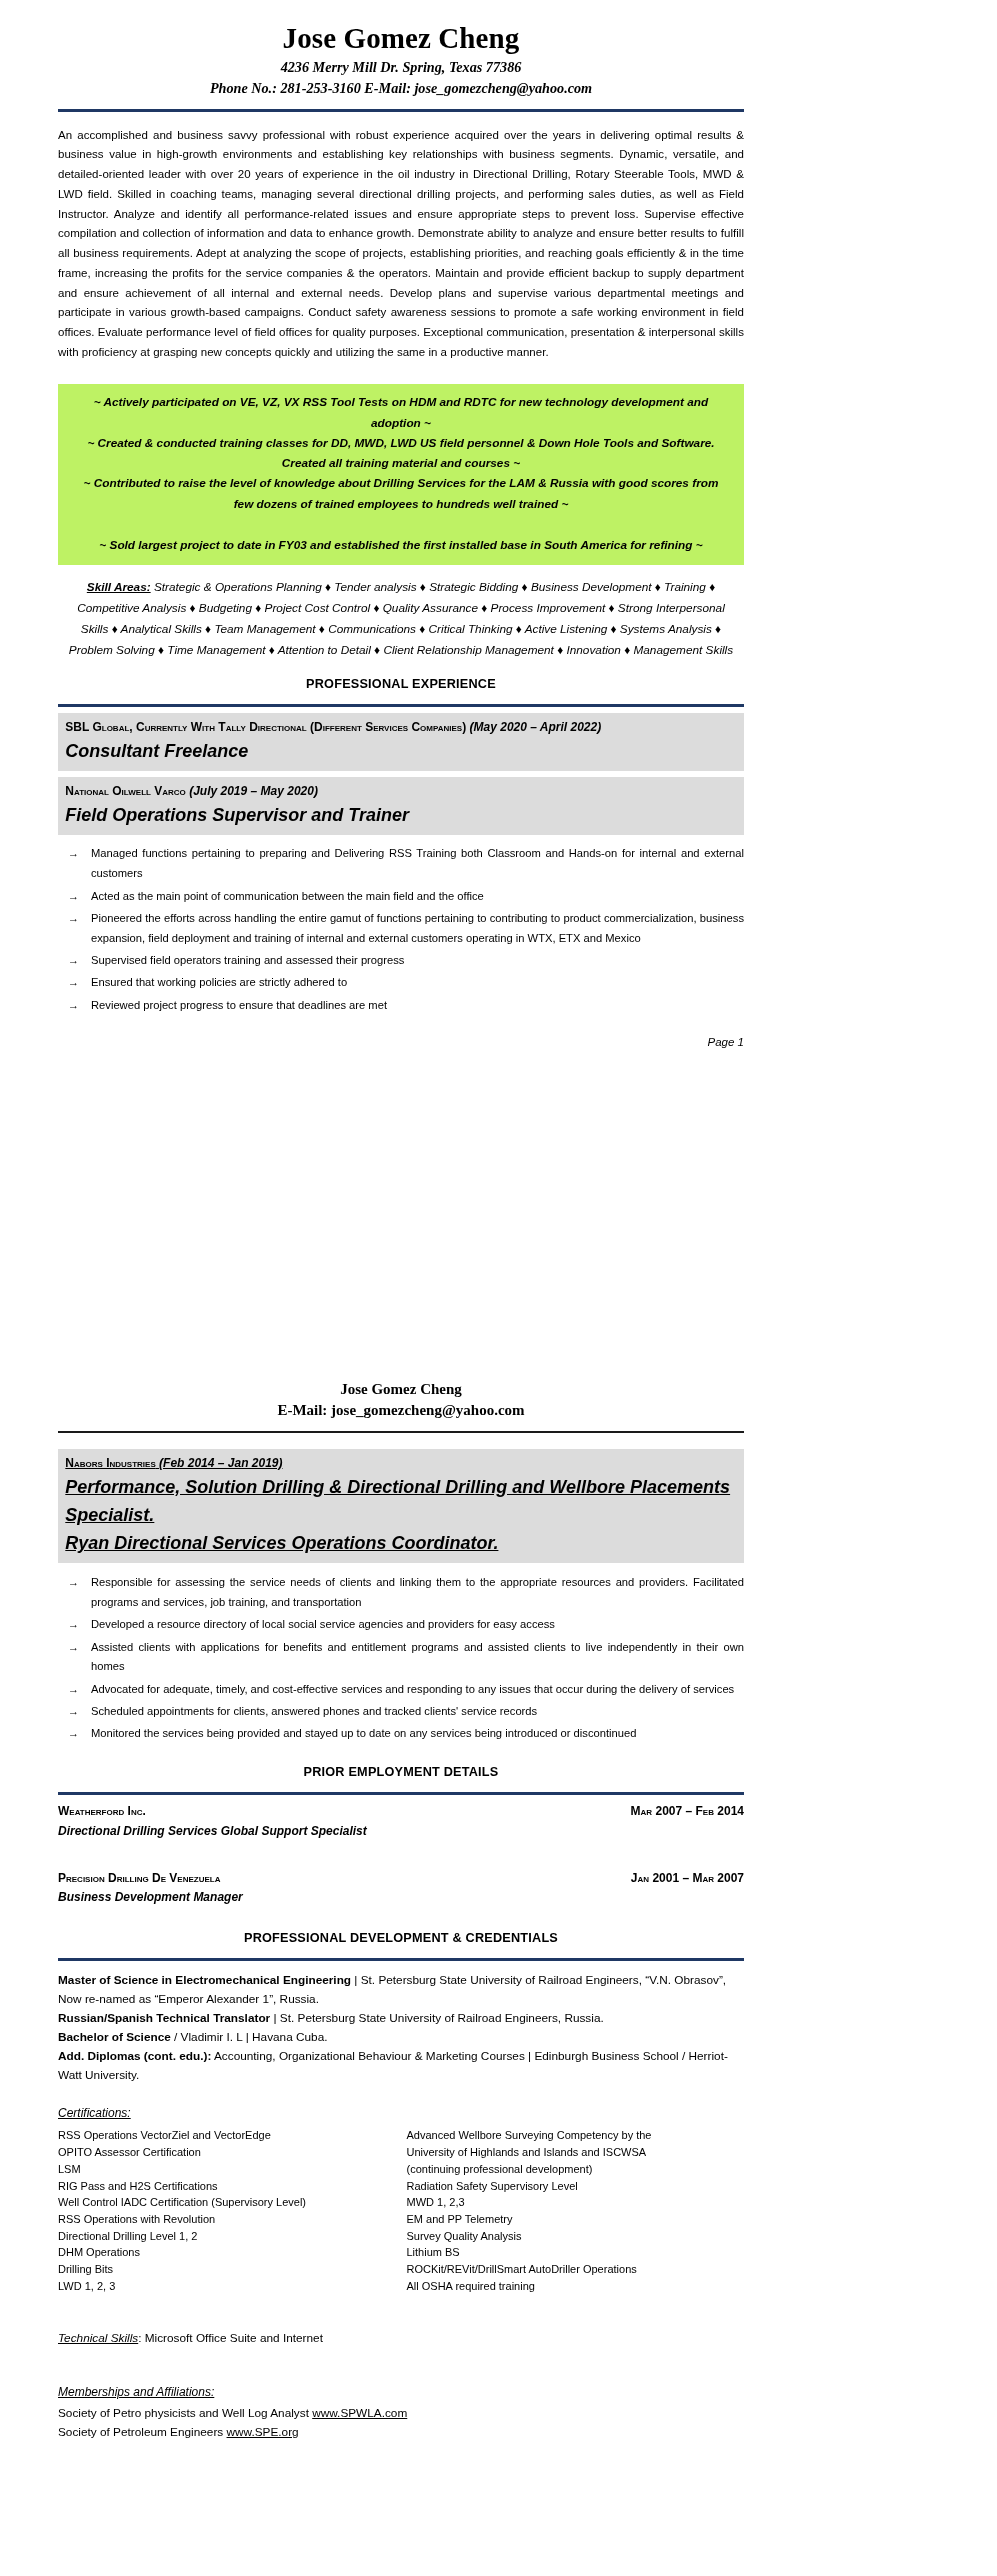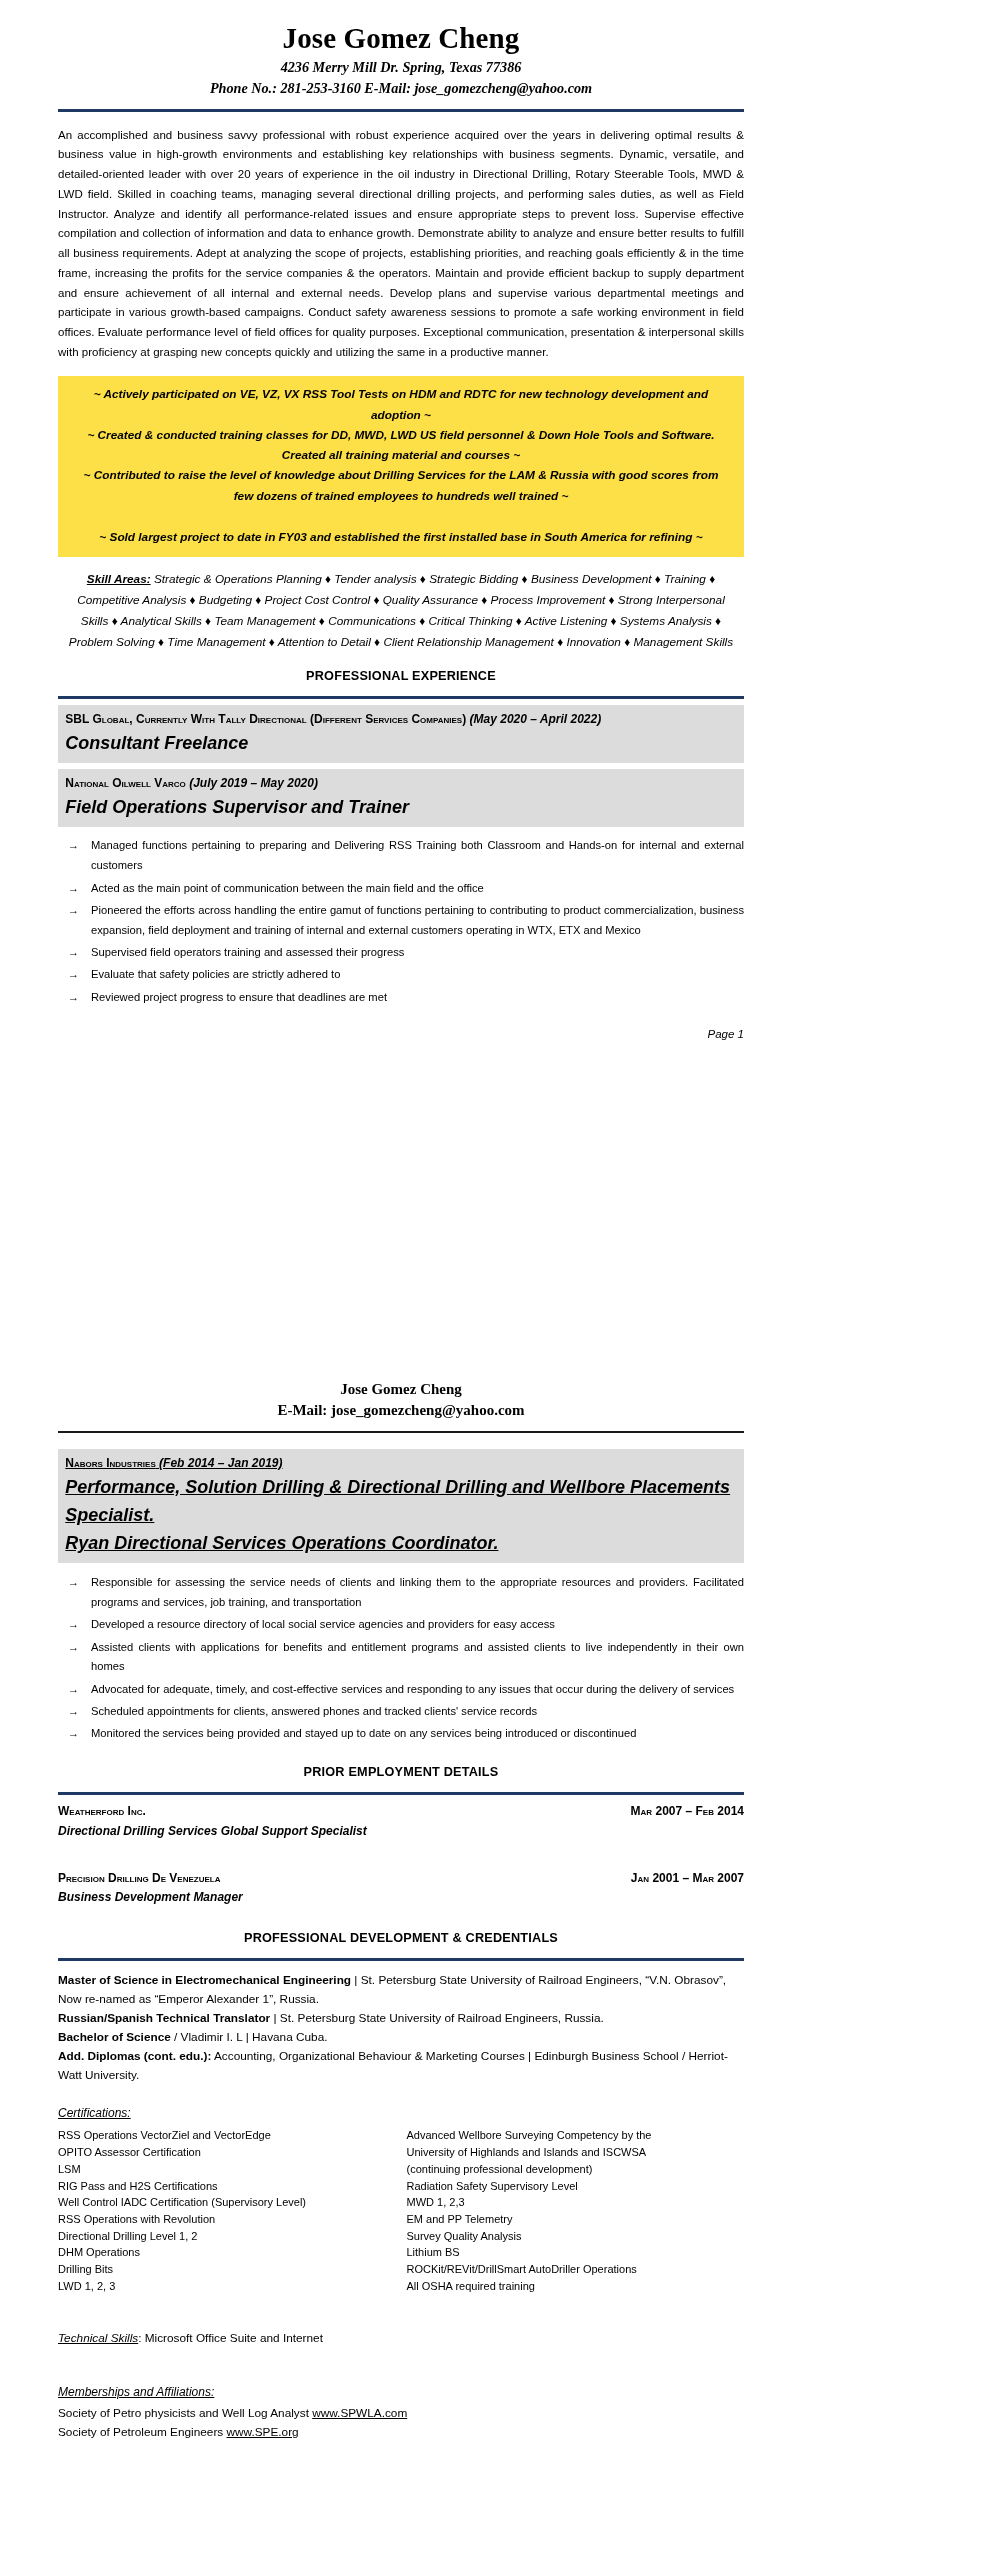--- a/index.html
+++ b/index.html
@@ -65,22 +65,22 @@
   .summary {
     text-align:justify;
     font-size:11.5px;
     line-height:1.72;
     padding-top:13.3px;
     letter-spacing:0.03px;
   }
 
   
   .achv-box {
-    background:#fde047;
-    margin-top:13px;
+    background:#bef264;
+    margin-top:21px;
     padding:8.5px 15.7px 9.7px 15.7px;
   }
   .achv-line {
     text-align:center;
     font-style:italic;
     font-weight:bold;
     font-size:11.8px;
     line-height:1.72;
   }
   .achv-gap { height:20.6px; }
@@ -278,21 +278,21 @@
       <span class="job-dates">(July 2019 – May 2020)</span>
     </div>
     <div class="job-role">Field Operations Supervisor and Trainer</div>
   </div>
 
   <ul class="bul">
     <li><span class="arrow">→</span><span>Managed functions pertaining to preparing and Delivering RSS Training both Classroom and Hands-on for internal and external customers</span></li>
     <li><span class="arrow">→</span><span>Acted as the main point of communication between the main field and the office</span></li>
     <li><span class="arrow">→</span><span>Pioneered the efforts across handling the entire gamut of functions pertaining to contributing to product commercialization, business expansion, field deployment and training of internal and external customers operating in WTX, ETX and Mexico</span></li>
     <li><span class="arrow">→</span><span>Supervised field operators training and assessed their progress</span></li>
-    <li><span class="arrow">→</span><span>Evaluate that safety policies are strictly adhered to</span></li>
+    <li><span class="arrow">→</span><span>Ensured that working policies are strictly adhered to</span></li>
     <li><span class="arrow">→</span><span>Reviewed project progress to ensure that deadlines are met</span></li>
   </ul>
 
   <div class="page-num">Page 1</div>
 </div>
 
 <div class="page page-2">
 
   <div class="p2-name">Jose Gomez Cheng</div>
   <div class="p2-mail">E-Mail: jose_gomezcheng@yahoo.com</div>

